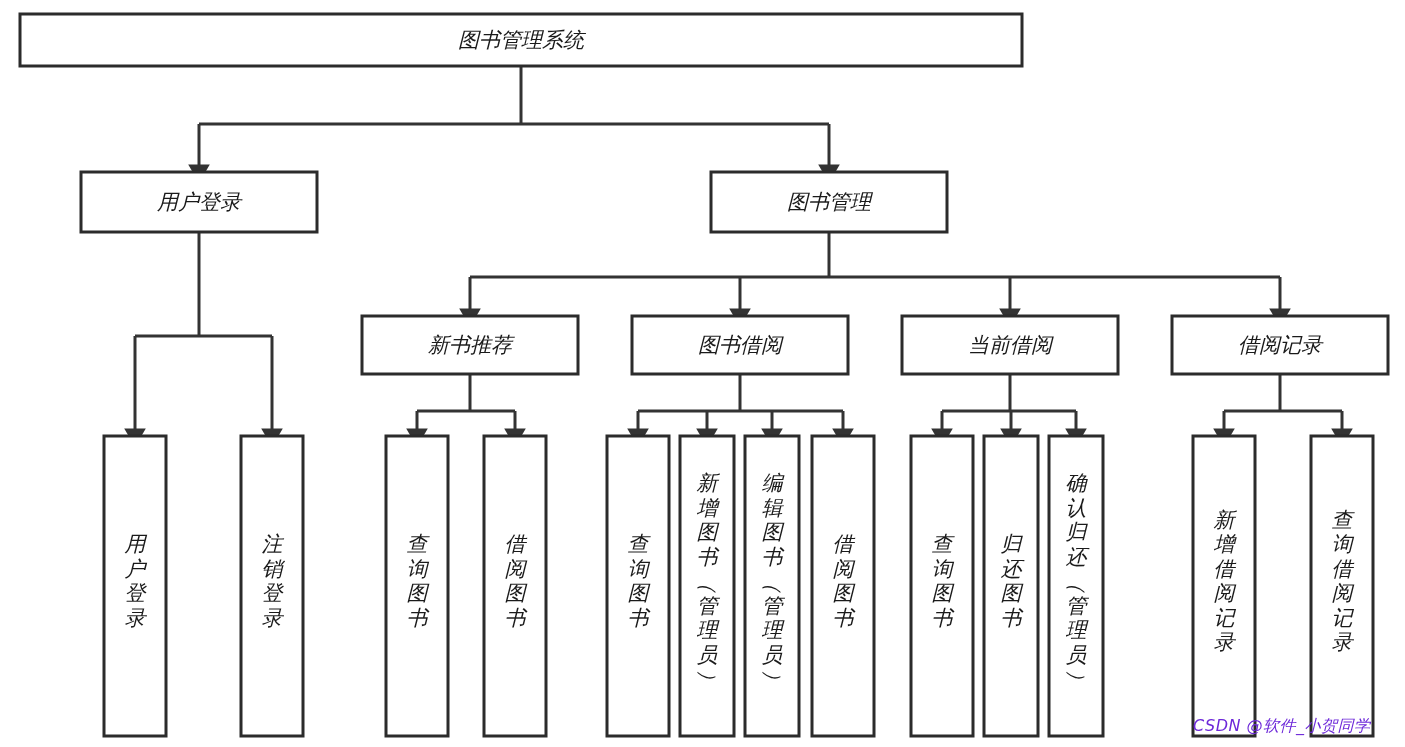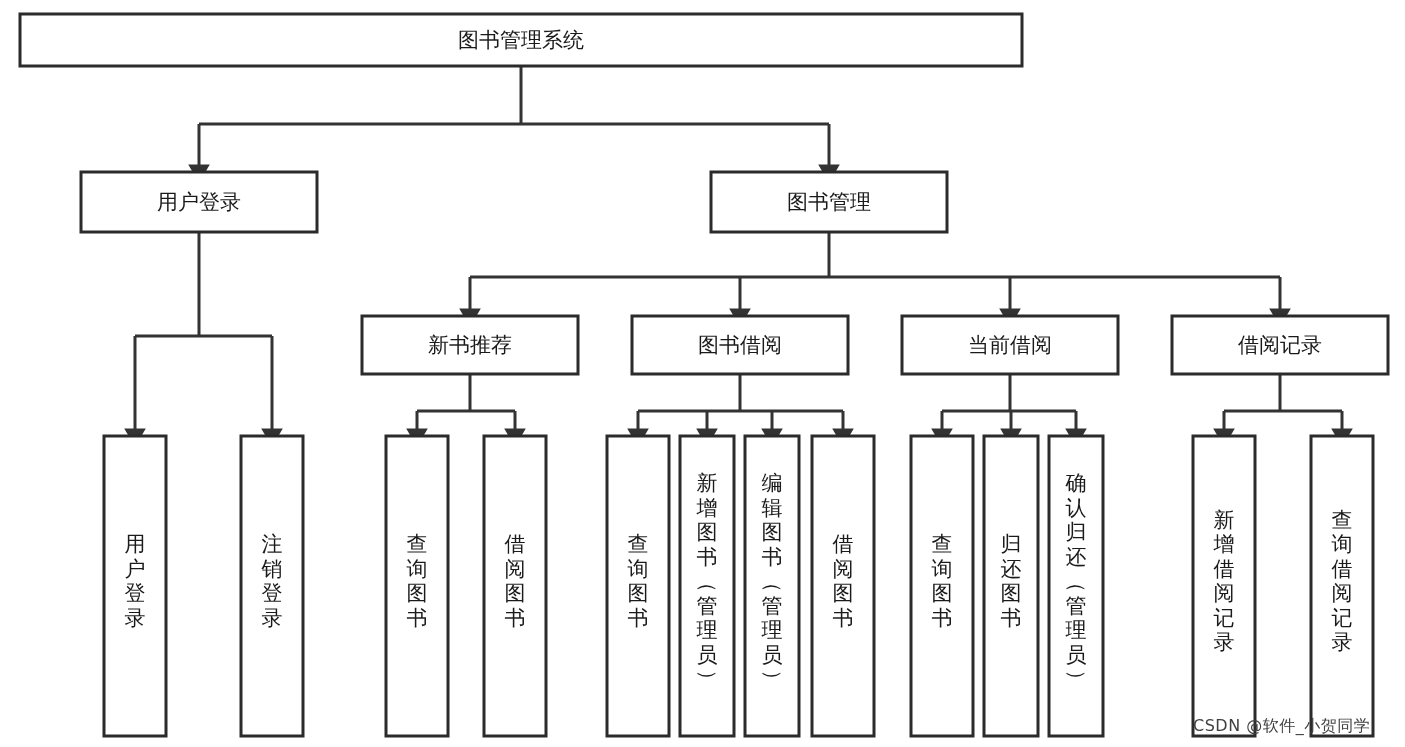--- a/index.html
+++ b/index.html
@@ -11,20 +11,21 @@
     width: 1405px;
     height: 747px;
     font-family: "DejaVu Sans", "Liberation Sans", sans-serif;
     overflow: hidden;
     position: relative;
   }
   #diagram-root {
     position: relative;
     width: 1405px;
     height: 747px;
+    font-style: italic;
   }
   svg.diagram {
     position: absolute;
     left: 0;
     top: 0;
     width: 1405px;
     height: 747px;
   }
   .node-box {
     fill: #ffffff;
@@ -46,21 +47,21 @@
   .node-label-v {
     font-family: "DejaVu Sans", "Liberation Sans", sans-serif;
     font-size: 21px;
     fill: #1a1a1a;
     text-anchor: middle;
   }
   .watermark-text {
     position: absolute;
     font-family: "DejaVu Sans", "Liberation Sans", sans-serif;
     font-size: 16px;
-    color: #404040;
+    color: #6d28d9;
     white-space: nowrap;
     left: 1193px;
     top: 716px;
     letter-spacing: 0.5px;
     text-align: center;
   }
 </style>
 </head>
 <body>
 

